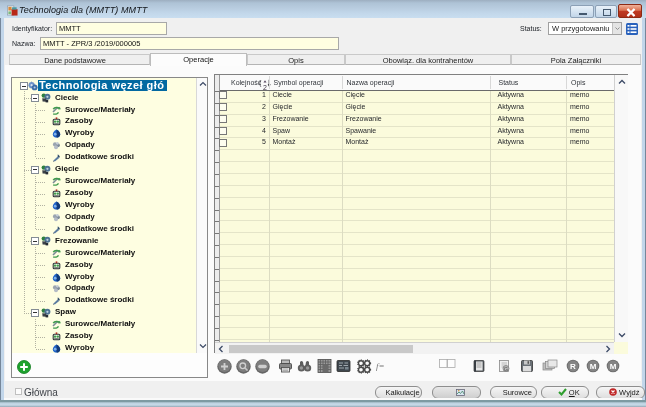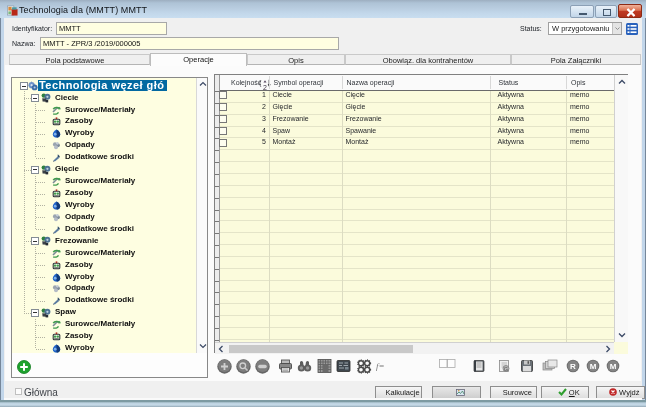--- a/index.html
+++ b/index.html
@@ -1,18 +1,18 @@
 <!DOCTYPE html>
 <html><head><meta charset="utf-8"><style>
 * { margin:0; padding:0; box-sizing:border-box; }
 html,body { width:646px; height:407px; overflow:hidden; }
 body { font-family:"Liberation Sans", sans-serif; position:relative; background:#f0f0f0; }
 
 #titlebar { position:absolute; left:0; top:0; width:646px; height:18px;
-  background:linear-gradient(180deg,#9daec0 0px,#aec3d6 3px,#b8ccdf 8px,#c2d7ea 13px,#c9def0 18px); }
+  background:linear-gradient(180deg,#9daec0 0px,#aec3d6 3px,#b8ccdf 8px,#c2d7ea 13px,#c9def0 18px);font-style:italic; }
 #title { position:absolute; left:19px; top:5px; font-size:9px; color:#101418; letter-spacing:0.1px; }
 .wbtn { position:absolute; border-radius:2px; }
 #bmin { left:570px; top:5px; width:24px; height:13px; background:linear-gradient(180deg,#e9f2fa,#c2d5e8); border:1px solid #8ca0b6; }
 #bmin:after { content:""; position:absolute; left:8px; top:7px; width:8px; height:2px; background:#44586e; }
 #bmax { left:595px; top:5px; width:22px; height:13px; background:linear-gradient(180deg,#e9f2fa,#c2d5e8); border:1px solid #8ca0b6; }
 #bmax:after { content:""; position:absolute; left:7px; top:3px; width:6px; height:5px; border:1.5px solid #44586e; background:#fff0; }
 #bclose { left:618px; top:4px; width:24px; height:14px; background:linear-gradient(180deg,#f0b29a 0%,#d9704f 45%,#c03a22 50%,#b03018 100%); border:1px solid #8c2a14; }
 #bclose svg { position:absolute; left:7px; top:2.5px; }
 
 #brdL { position:absolute; left:0; top:18px; width:4px; height:389px; background:#c2d6ea; border-left:1px solid #76879a; }
@@ -53,21 +53,21 @@
 .tdr { text-align:right; }
 .cb { position:absolute; width:8px; height:8px; background:#fdfdf0; border:1px solid #777; }
 #vscroll { position:absolute; left:399px; top:0px; width:14px; height:267px; background:#f8f8f8; border-left:1px solid #d0d0d0; }
 #hscroll { position:absolute; left:0; top:267px; width:399.5px; height:11.5px; background:#f2f2f2; border-top:1px solid #d0d0d0; }
 #hthumb { position:absolute; left:14px; top:1.5px; width:184px; height:8px; background:#c9c9c9; }
 #corner { position:absolute; left:399px; top:267px; width:14px; height:12px; background:#fbfbdc; }
 .tbi { position:absolute; top:0px; }
 #toolbar { position:absolute; left:0px; top:359px; width:646px; height:16px; }
 
 #btmband { position:absolute; left:4px; top:381px; width:638px; height:17px; background:#f0f0f0; }
-.btn { position:absolute; top:4.5px; height:13px; background:linear-gradient(180deg,#f6f6f6,#dedede); border:1px solid #8e8e8e; border-radius:0; font-size:7.5px; color:#1a1a1a; text-align:center; line-height:11px;padding-left:8px; }
+.btn { position:absolute; top:4.5px; height:13px; background:linear-gradient(180deg,#f6f6f6,#dedede); border:1px solid #8e8e8e; border-radius:6px; font-size:7.5px; color:#1a1a1a; text-align:center; line-height:11px;padding-left:8px; }
 #glowna { position:absolute; left:20px; top:6px; font-size:10px; color:#40444a; }
 #glsq { position:absolute; left:11px; top:7px; width:7px; height:7px; background:#fcfcfc; border:1px solid #c0c0c0; }
 #btmwhite { position:absolute; left:4px; top:398px; width:638px; height:2px; background:#fafafa; }
 #btmbar { position:absolute; left:0px; top:400px; width:646px; height:7px; background:linear-gradient(180deg,#7d9aa2 0px,#7d9aa2 1.5px,#bdd2e0 3px,#c6dae8 5px,#93a8b6 7px); }
 #grnplus { position:absolute; left:17px; top:360px; }
 </style></head>
 <body>
 <div id="titlebar">
  <svg style="position:absolute;left:7px;top:5px" width="11" height="11" viewBox="0 0 12 12">
       <rect x="0.5" y="1" width="7" height="10" fill="#e8eef2" stroke="#8899aa" stroke-width="0.7"></rect>
@@ -100,21 +100,21 @@
     <svg width="12" height="12" viewBox="0 0 12 12">
       <rect x="0" y="0" width="12" height="12" rx="1.5" fill="#2a62bc"></rect>
       <rect x="1.5" y="2" width="2" height="1.6" fill="#fff"></rect>
       <rect x="4.5" y="2" width="6" height="1.6" fill="#fff"></rect>
       <rect x="1.5" y="5.2" width="2" height="1.6" fill="#fff"></rect>
       <rect x="4.5" y="5.2" width="6" height="1.6" fill="#fff"></rect>
       <rect x="1.5" y="8.4" width="2" height="1.6" fill="#fff"></rect>
       <rect x="4.5" y="8.4" width="6" height="1.6" fill="#fff"></rect>
     </svg>
   </div>
-<div class="tab" style="left:9px;width:141px;padding-right:9px">Pola podstawowe</div>
+<div class="tab" style="left:9px;width:141px;padding-right:9px">Dane podstawowe</div>
 <div class="tabsel" style="left:150px;width:97px">Operacje</div>
 <div class="tab" style="left:247px;width:98px">Opis</div>
 <div class="tab" style="left:345px;width:166px">Obowiąz. dla kontrahentów</div>
 <div class="tab" style="left:511px;width:130px">Pola Załączniki</div>
 <div id="content"></div>
 <div id="treepanel">
  <div id="treelist"></div>
  <div id="treescroll">
       <svg style="position:absolute;left:2px;top:3px" width="8" height="6" viewBox="0 0 8 6">
         <path d="M1 4.5 L4 1.5 L7 4.5" stroke="#3c4a66" stroke-width="1.2" fill="none"></path>

